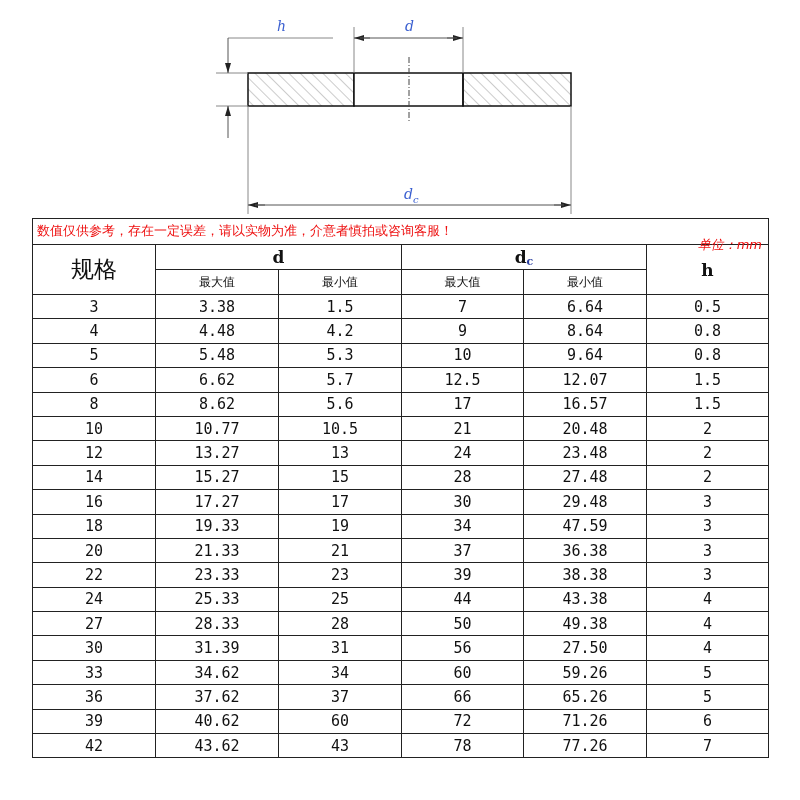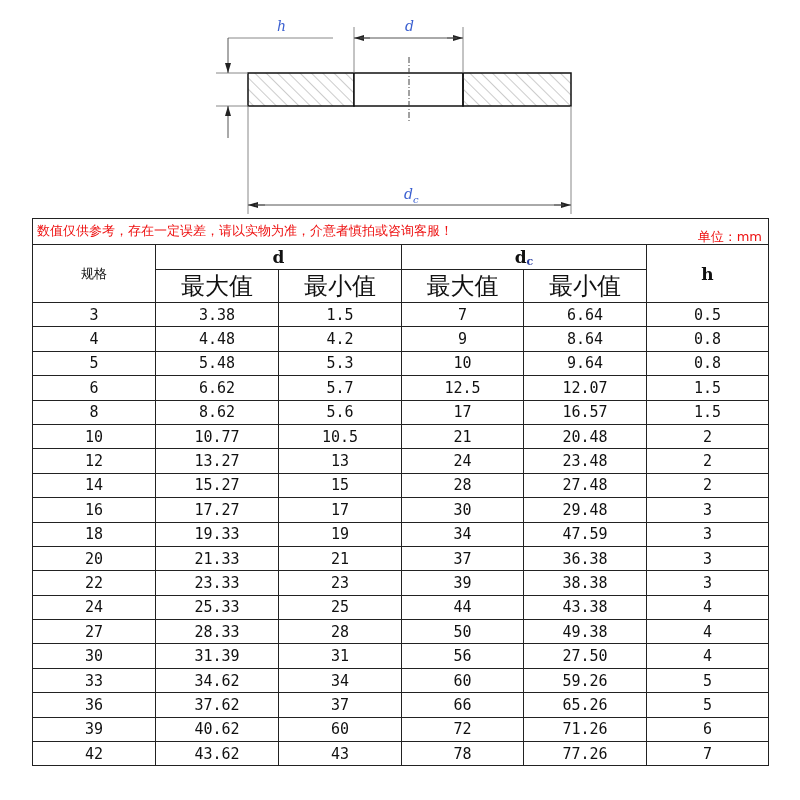--- a/index.html
+++ b/index.html
@@ -4,27 +4,27 @@
 <style>
   html, body { margin: 0; padding: 0; background: #ffffff; }
   body { width: 800px; height: 800px; position: relative; overflow: hidden; font-family: "DejaVu Sans", sans-serif; }
   .diagram { position: absolute; left: 0; top: 0; width: 800px; height: 215px; }
   .dim-label { position: absolute; font-family: "DejaVu Serif", serif; font-style: italic; color: #3a5fd0; font-size: 14px; }
   .dim-label sub { font-size: 10px; }
   .table-wrap { position: absolute; left: 32px; top: 218px; width: 736px; }
   table { border-collapse: collapse; width: 736px; table-layout: fixed; }
   td, th { border: 1.5px solid #222; text-align: center; padding: 0; font-weight: normal; color: #111; }
   .notice { height: 25px; color: #ee1111; font-size: 13px; text-align: left; padding: 0 4px; white-space: nowrap; position: relative; }
-  .notice .unit { position: absolute; right: 6px; top: 9px; }
+  .notice .unit { position: absolute; right: 6px; top: 17px; font-style: italic; }
   .notice .msg { position: absolute; left: 4px; top: 3px; }
   .hdr1 td, .hdr1 th { height: 24px; }
-  .hdr2 td { height: 24px; font-size: 24px; }
+  .hdr2 td { height: 24px; font-size: 12px; }
   .grp { font-family: "DejaVu Serif", serif; font-weight: bold; font-size: 17px; }
   .grp sub { font-size: 11px; color: #2a3fa0; vertical-align: -2px; }
-  .spec-h { font-size: 13px; margin-top: 25px; }
+  .spec-h { font-size: 23px; margin-top: 25px; }
   .h-h { font-family: "DejaVu Serif", serif; font-weight: bold; font-size: 17px; }
   tbody td { height: 23.4px; font-family: "DejaVu Sans Mono", monospace; font-size: 15px; }
 </style>
 </head>
 <body>
 
 <div class="diagram">
   <svg width="800" height="215" viewBox="0 0 800 215">
     <defs>
       <pattern id="hatch" patternUnits="userSpaceOnUse" width="8" height="8" patternTransform="rotate(-45)">

